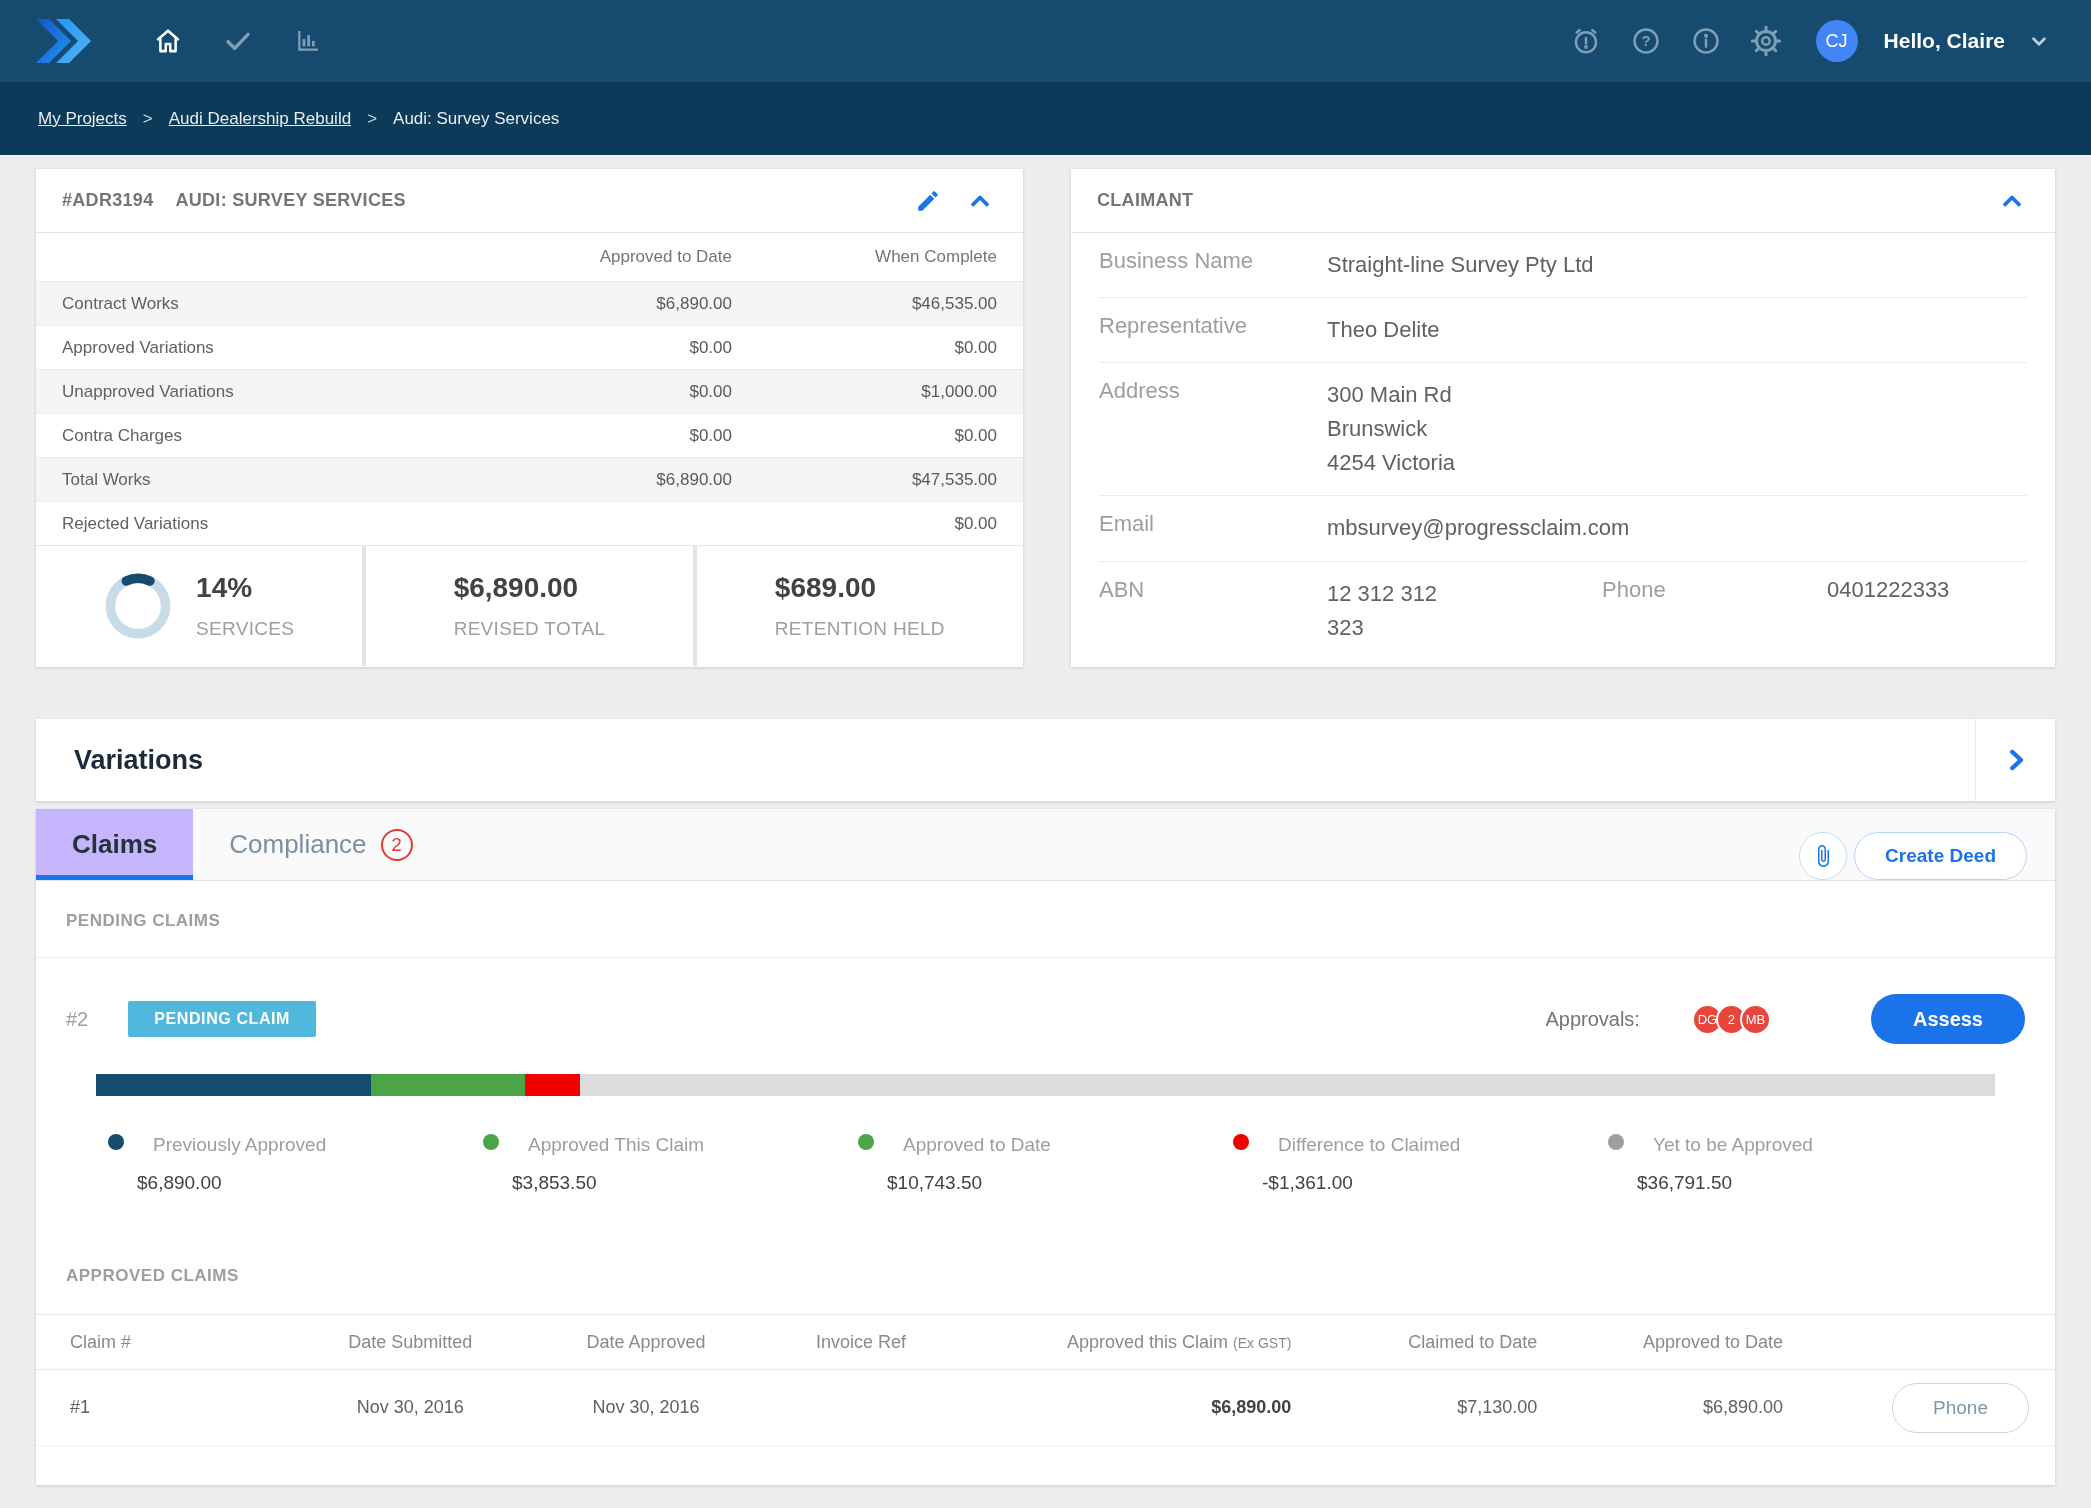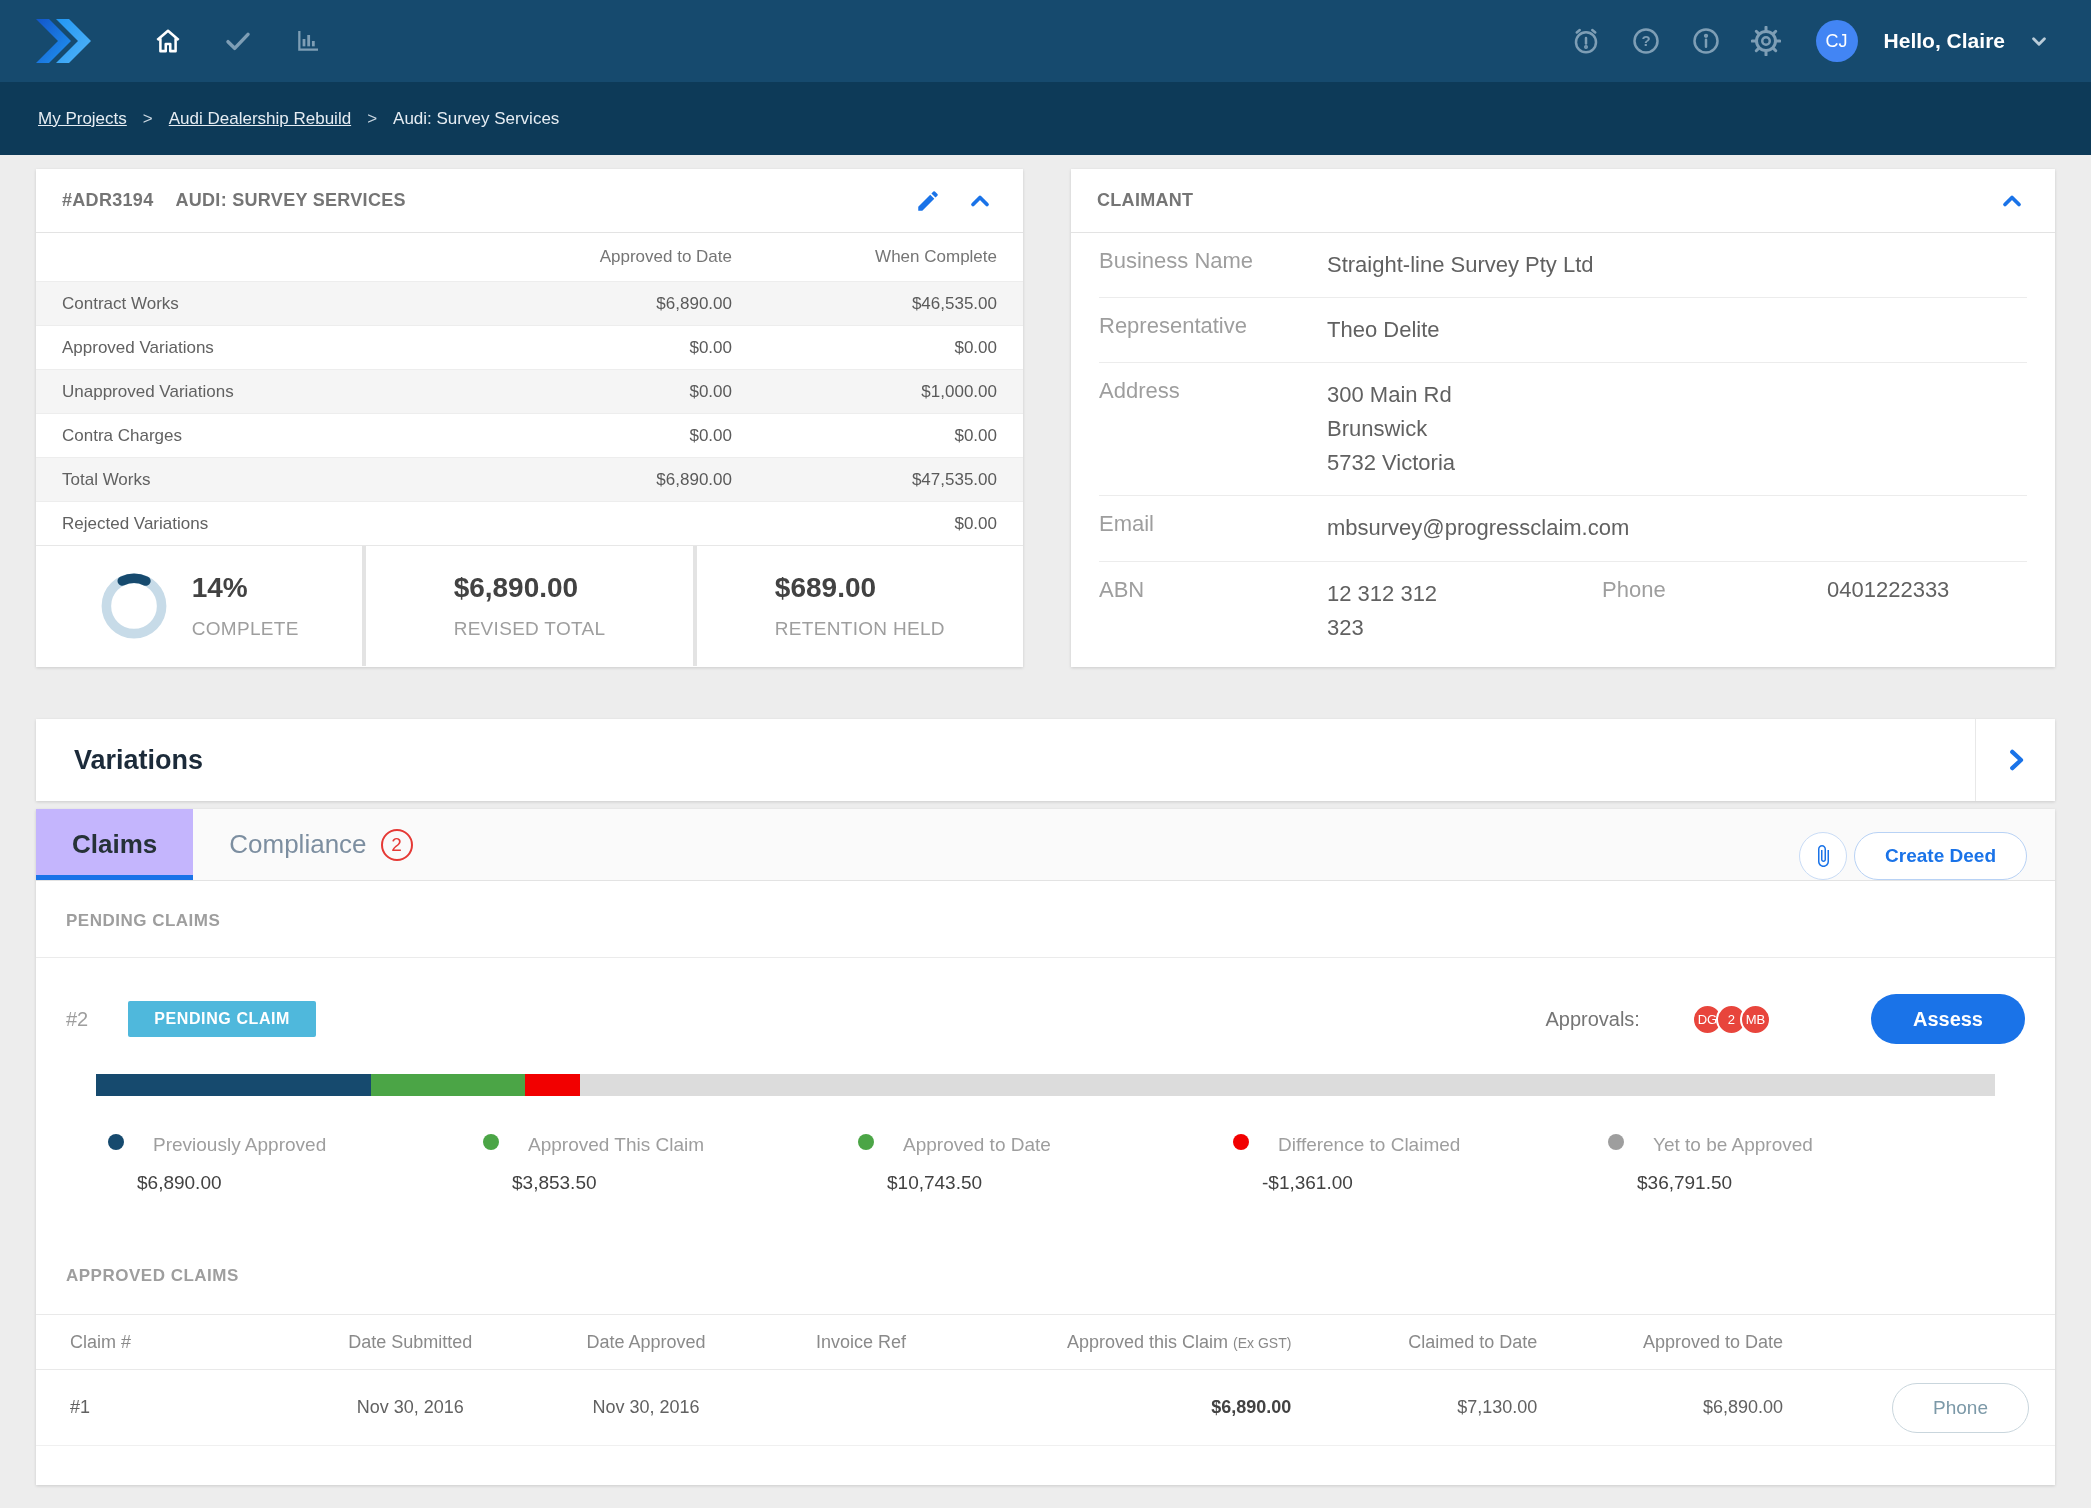--- a/index.html
+++ b/index.html
@@ -271,21 +271,21 @@
       </div>
 
       <div class="stats-band">
         <div class="stat">
           <svg class="donut" viewBox="0 0 64 64">
             <circle cx="32" cy="32" r="26" fill="none" stroke="#C7DBE8" stroke-width="9"></circle>
             <circle cx="32" cy="32" r="26" fill="none" stroke="#164A6E" stroke-width="9" stroke-linecap="round" transform="rotate(-115 32 32)" stroke-dasharray="22.8707945181337 163.36281798666926"></circle>
           </svg>
           <span class="texts">
             <span class="val">14%</span>
-            <span class="lbl">COMPLETE</span>
+            <span class="lbl">SERVICES</span>
           </span>
         </div>
         <div class="stat">
           <span class="texts">
             <span class="val">$6,890.00</span>
             <span class="lbl">REVISED TOTAL</span>
           </span>
         </div>
         <div class="stat">
           <span class="texts">
@@ -314,21 +314,21 @@
         </div>
         <div class="claim-row">
           <span class="flabel">Representative</span>
           <span class="fvalue">Theo Delite</span>
         </div>
         <div class="claim-row">
           <span class="flabel">Address</span>
           <span class="fvalue">
             <span style="display:block">300 Main Rd</span>
             <span style="display:block">Brunswick</span>
-            <span style="display:block">5732 Victoria</span>
+            <span style="display:block">4254 Victoria</span>
           </span>
         </div>
         <div class="claim-row">
           <span class="flabel">Email</span>
           <span class="fvalue">mbsurvey@progressclaim.com</span>
         </div>
         <div class="claim-row abn-row">
           <span class="flabel">ABN</span>
           <span class="fvalue">12 312 312 323</span>
           <span class="phlabel">Phone</span>

